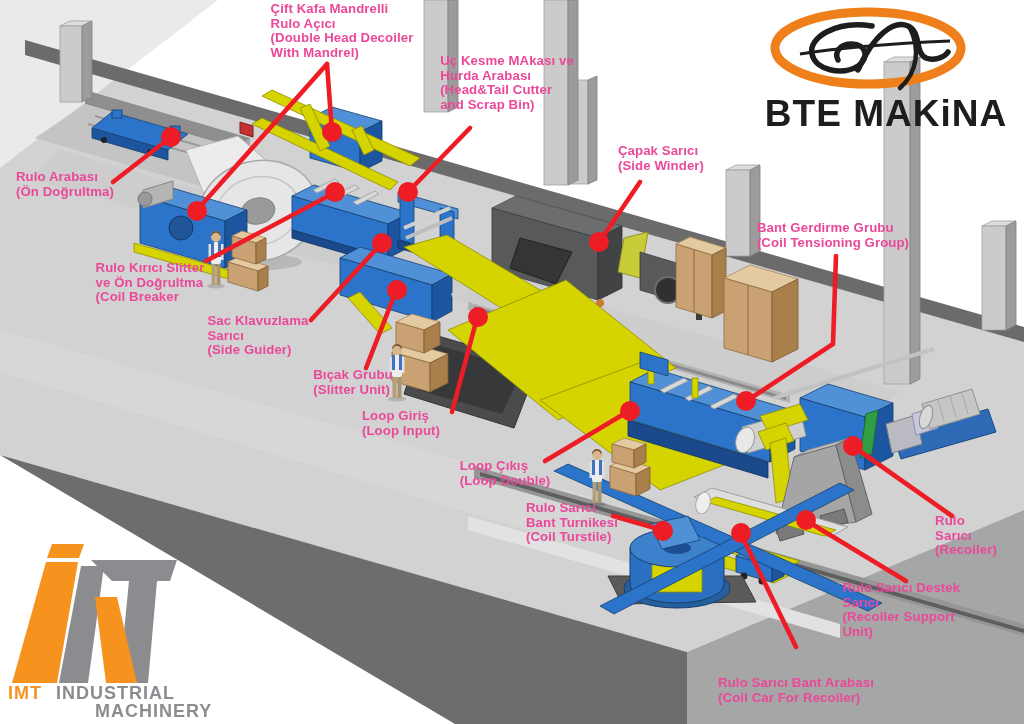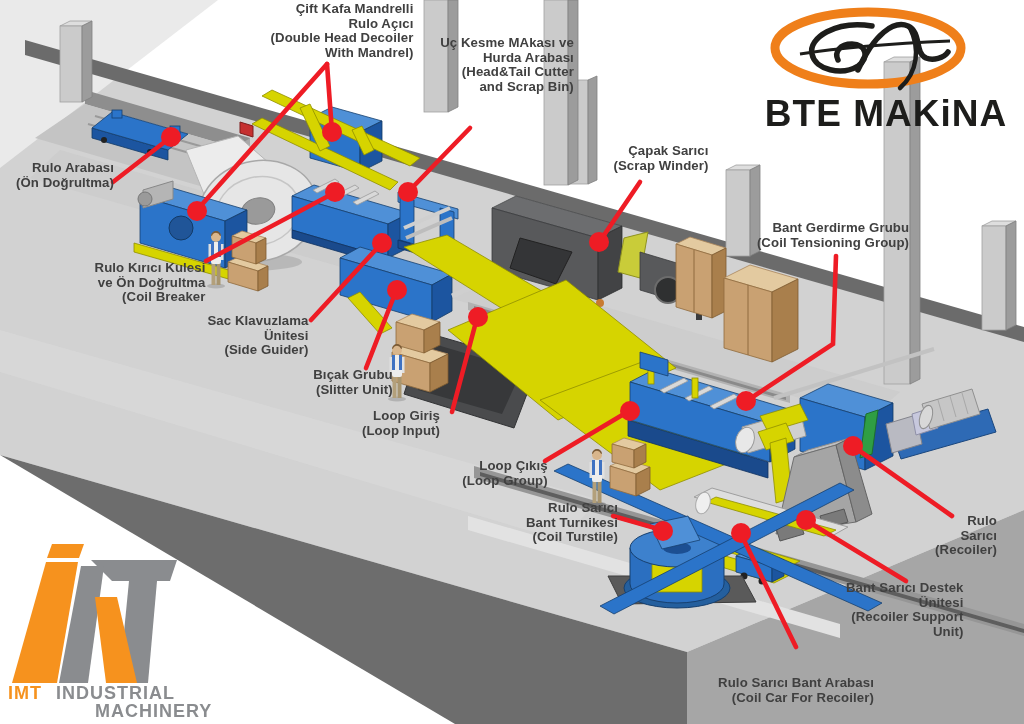--- a/index.html
+++ b/index.html
@@ -1,20 +1,20 @@
 <!DOCTYPE html>
 <html><head>
 <meta charset="utf-8">
 <style>
   html,body{margin:0;padding:0;background:#fff;}
   body{width:1024px;height:724px;position:relative;overflow:hidden;
        font-family:"Liberation Sans", sans-serif;}
   #scene{position:absolute;left:0;top:0;width:1024px;height:724px;}
-  .callout{position:absolute;transform:translateX(-50%);text-align:right;
-           font-weight:bold;font-size:13.2px;line-height:14.6px;color:#404040;
+  .callout{position:absolute;transform:translateX(-50%);text-align:left;
+           font-weight:bold;font-size:13.2px;line-height:14.6px;color:#ec4899;
            white-space:pre-line;letter-spacing:.1px;z-index:5;}
   
   .fB{fill:#2b74c9;stroke:#17406f;stroke-width:.8}
   .fBd{fill:#1c55a0;stroke:#123a66;stroke-width:.8}
   .fBt{fill:#4f90d7;stroke:#17406f;stroke-width:.8}
   .fBb{fill:#1a4a8c;stroke:#0f3160;stroke-width:.8}
   .fY{fill:#d6d400;stroke:#8f8e00;stroke-width:.8}
   .fS{fill:#d9d9d9;stroke:#9b9b9b;stroke-width:.8}
   .fG{fill:#58595b;stroke:#3a3b3d;stroke-width:.8}
   .fGd{fill:#424345;stroke:#2c2d2f;stroke-width:.8}
@@ -371,47 +371,47 @@
       <polygon points="52,544 84,544 79,558 47,558" fill="#F6921E"></polygon>
       <polygon points="46,562 78,562 57,683 12,683" fill="#F6921E"></polygon>
       <polygon points="95,597 117,597 137,683 106,683" fill="#F6921E"></polygon>
     </g>
     <text x="8" y="699" font-family="Liberation Sans, sans-serif" font-size="18" font-weight="bold" letter-spacing="1" fill="#F6921E">IMT</text>
     <text x="56" y="699" font-family="Liberation Sans, sans-serif" font-size="18" font-weight="bold" letter-spacing="1" fill="#8A8C8F">INDUSTRIAL</text>
     <text x="95" y="717" font-family="Liberation Sans, sans-serif" font-size="18" font-weight="bold" letter-spacing="1" fill="#8A8C8F">MACHINERY</text>
   </g>
 </svg>
 
-<div class="callout" style="left:65px;top:161px">Rulo Arabası
+<div class="callout" style="left:65px;top:170px">Rulo Arabası
 (Ön Doğrultma)</div>
 <div class="callout" style="left:342px;top:2px">Çift Kafa Mandrelli
 Rulo Açıcı
 (Double Head Decoiler
 With Mandrel)</div>
-<div class="callout" style="left:507px;top:36px">Uç Kesme MAkası ve
+<div class="callout" style="left:507px;top:54px">Uç Kesme MAkası ve
 Hurda Arabası
 (Head&amp;Tail Cutter
 and Scrap Bin)</div>
 <div class="callout" style="left:661px;top:144px">Çapak Sarıcı
-(Scrap Winder)</div>
-<div class="callout" style="left:150px;top:261px">Rulo Kırıcı Kulesi
+(Side Winder)</div>
+<div class="callout" style="left:150px;top:261px">Rulo Kırıcı Slitter
 ve Ön Doğrultma
 (Coil Breaker</div>
 <div class="callout" style="left:258px;top:314px">Sac Klavuzlama
-Ünitesi
+Sarıcı
 (Side Guider)</div>
 <div class="callout" style="left:353px;top:368px">Bıçak Grubu
 (Slitter Unit)</div>
 <div class="callout" style="left:401px;top:409px">Loop Giriş
 (Loop Input)</div>
 <div class="callout" style="left:505px;top:459px">Loop Çıkış
-(Loop Group)</div>
+(Loop Double)</div>
 <div class="callout" style="left:833px;top:221px">Bant Gerdirme Grubu
 (Coil Tensioning Group)</div>
 <div class="callout" style="left:572px;top:501px">Rulo Sarıcı
 Bant  Turnikesi
 (Coil Turstile)</div>
 <div class="callout" style="left:966px;top:514px">Rulo  Sarıcı
 (Recoiler)</div>
-<div class="callout" style="left:903px;top:581px">Bant Sarıcı Destek Ünitesi
+<div class="callout" style="left:903px;top:581px">Rulo Sarıcı Destek Sarıcı
 (Recoiler Support Unit)</div>
 <div class="callout" style="left:796px;top:676px">Rulo Sarıcı Bant Arabası
 (Coil Car For Recoiler)</div>
 
 </body></html>

